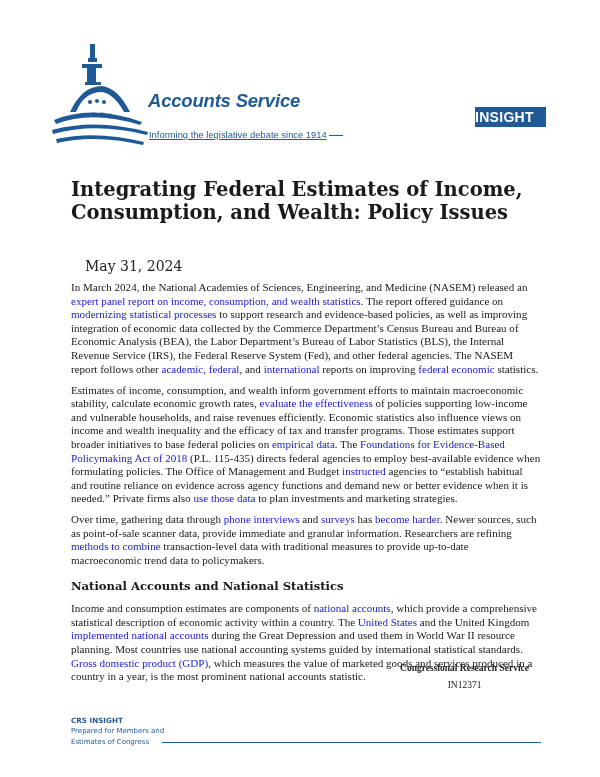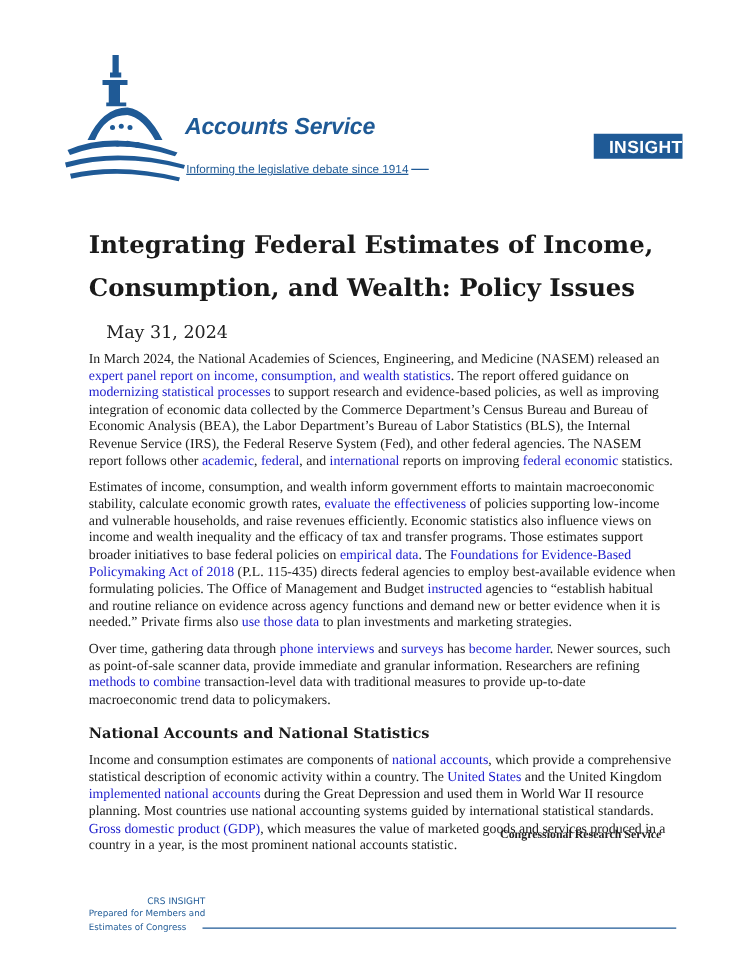--- a/index.html
+++ b/index.html
@@ -2,31 +2,31 @@
 <html><head>
 <meta charset="utf-8">
 <style>
   html, body { margin: 0; padding: 0; background: #ffffff; }
   body { width: 600px; height: 777px; position: relative; overflow: hidden; font-family: "Liberation Serif", serif; color: #1a1a1a; }
   .logo { position: absolute; left: 52px; top: 42px; width: 300px; height: 105px; }
   .logo svg { position: absolute; left: 0; top: 0; }
   .logo-title { position: absolute; left: 96px; top: 50px; font-family: "Liberation Sans", sans-serif; font-weight: bold; font-style: italic; color: #1f5a96; font-size: 18.5px; line-height: 18px; letter-spacing: -0.2px; }
   .logo-tag { position: absolute; left: 97px; top: 87px; font-family: "Liberation Sans", sans-serif; font-size: 9.4px; color: #1f5a96; white-space: nowrap; text-decoration: underline; }
   .logo-tag-rule { display: inline-block; width: 14px; height: 1px; background: #1f5a96; vertical-align: middle; margin-left: 2px; }
-  .insight-badge { position: absolute; left: 475px; top: 107px; width: 71px; height: 20px; background: #1f5a96; color: #fff; font-family: "Liberation Sans", sans-serif; font-weight: bold; font-size: 14px; line-height: 20px; text-align: right; letter-spacing: 0.3px; }
-  .title { position: absolute; left: 71px; top: 178px; width: 460px; font-family: "DejaVu Serif", serif; font-weight: bold; font-size: 19.5px; line-height: 35px; color: #1a1a1a; margin: 0; }
+  .insight-badge { position: absolute; left: 475px; top: 107px; width: 71px; height: 20px; background: #1f5a96; color: #fff; font-family: "Liberation Sans", sans-serif; font-weight: bold; font-size: 14px; line-height: 20px; text-align: left; letter-spacing: 0.3px; }
+  .title { position: absolute; left: 71px; top: 178px; width: 460px; font-family: "DejaVu Serif", serif; font-weight: bold; font-size: 19.5px; line-height: 23px; color: #1a1a1a; margin: 0; }
   .date { position: absolute; left: 85px; top: 258px; font-size: 14px; font-family: "DejaVu Serif", serif; color: #222; }
   .body { position: absolute; left: 71px; top: 281px; width: 470px; font-size: 11.05px; line-height: 13.6px; color: #1a1a1a; }
   .body p { margin: 0 0 7.4px 0; }
   a, .lnk { color: #1a1acc; text-decoration: none; }
   .section-head { font-family: "DejaVu Serif", serif; font-weight: bold; font-size: 11.6px; margin: 12px 0 9px 0; }
   .signature { position: absolute; right: 71px; top: 660px; text-align: center; font-family: Liberation Serif, serif; font-size: 9.5px; line-height: 17px; color: #222; }
   .signature .org { font-weight: bold; }
   .footer { position: absolute; left: 71px; top: 715px; font-family: "DejaVu Sans", sans-serif; color: #1f5a96; font-size: 7px; line-height: 11px; }
-  .footer .f-title { font-weight: normal; font-size: 7.2px; text-align: right; }
+  .footer .f-title { font-weight: bold; font-size: 7.2px; }
   .footer-rule { position: absolute; left: 162px; top: 742px; width: 379px; height: 1px; background: #1f5a96; }
 </style>
 </head>
 <body>
 
 <div class="logo">
   <svg width="100" height="105" viewBox="0 0 100 105">
     <g fill="#1f5a96">
       <rect x="38" y="2" width="5" height="16"></rect>
       <rect x="36" y="16" width="9" height="4"></rect>
@@ -63,20 +63,21 @@
       <p><span>Over time, gathering data through </span><a>phone interviews</a><span> and </span><a>surveys</a><span> has </span><a>become harder</a><span>. Newer sources, such as point-of-sale scanner data, provide immediate and granular information. Researchers are refining </span><a>methods to combine</a><span> transaction-level data with traditional measures to provide up-to-date macroeconomic trend data to policymakers.</span></p>
     </div>
   <div class="section-head">National Accounts and National Statistics</div>
   <div id="section-paras">
       <p><span>Income and consumption estimates are components of </span><a>national accounts</a><span>, which provide a comprehensive statistical description of economic activity within a country. The </span><a>United States</a><span> and the United Kingdom </span><a>implemented national accounts</a><span> during the Great Depression and used them in World War II resource planning. Most countries use national accounting systems guided by international statistical standards. </span><a>Gross domestic product (GDP)</a><span>, which measures the value of marketed goods and services produced in a country in a year, is the most prominent national accounts statistic.</span></p>
     </div>
 </div>
 
 <div class="signature">
   <div class="org">Congressional Research Service</div>
+  <div>IN12371</div>
 </div>
 
 <div class="footer">
   <div class="f-title">CRS INSIGHT</div>
   <div>Prepared for Members and</div>
   <div>Estimates of Congress</div>
 </div>
 <div class="footer-rule"></div>
 
 </body></html>

